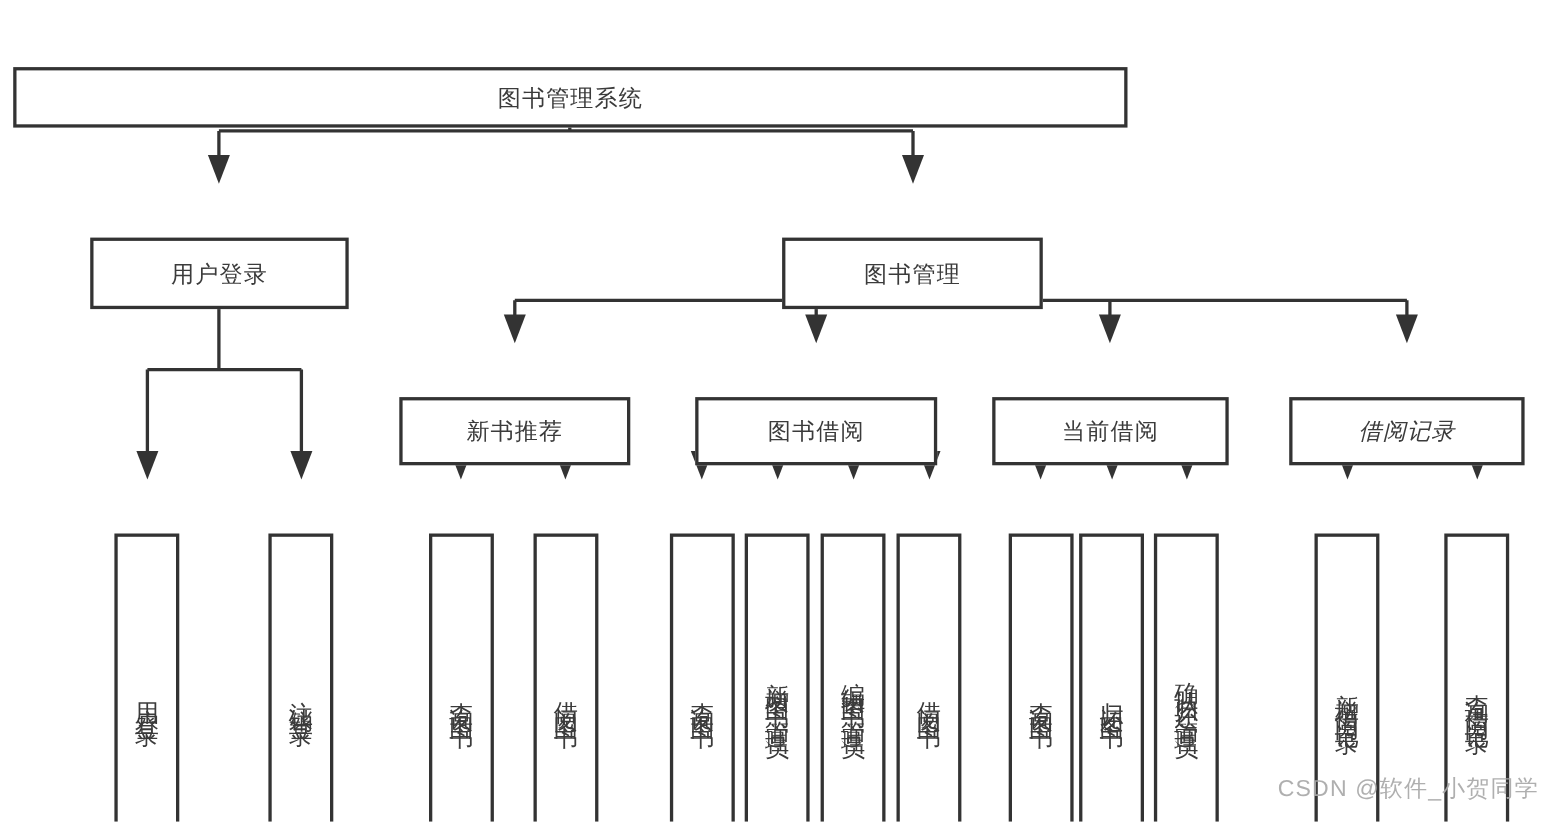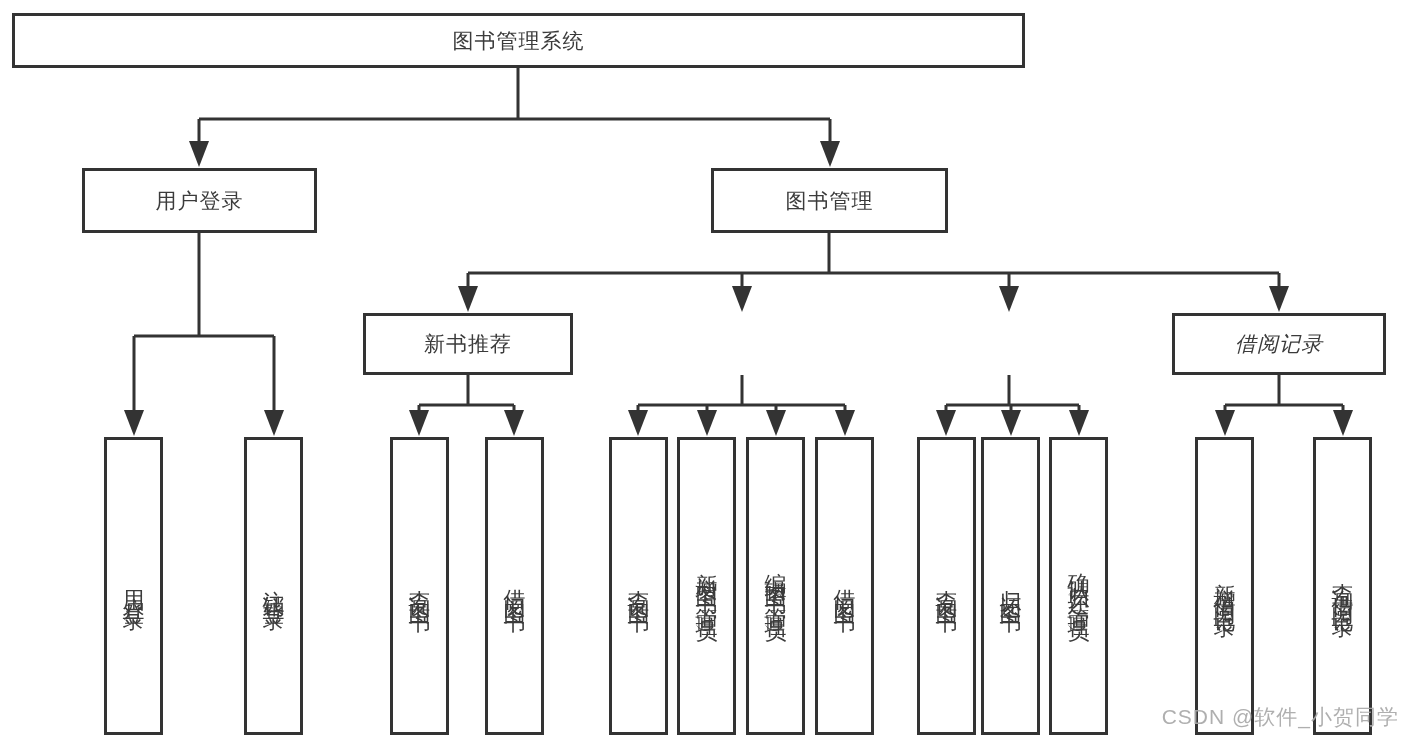--- a/index.html
+++ b/index.html
@@ -17,20 +17,21 @@
   }
   .node {
     position: absolute;
     box-sizing: border-box;
     border: 3px solid #333333;
     background: #ffffff;
     display: flex;
     align-items: center;
     justify-content: center;
     color: #3b3b3b;
+    margin-top: 48px;
   }
   .hlabel {
     font-size: 21px;
     letter-spacing: 1px;
     white-space: nowrap;
   }
   .vnode { width: 59px; height: 298px; }
   .vtext {
     writing-mode: vertical-rl;
     text-orientation: mixed;
@@ -140,20 +141,26 @@
   <div class="node" id="n-login">
     <span class="hlabel">用户登录</span>
   </div>
   <div class="node" id="n-mgmt">
     <span class="hlabel">图书管理</span>
   </div>
 
   <div class="node" id="n-nb">
     <span class="hlabel">新书推荐</span>
   </div>
+  <div class="node" id="n-bb">
+    <span class="hlabel">图书借阅</span>
+  </div>
+  <div class="node" id="n-cb">
+    <span class="hlabel">当前借阅</span>
+  </div>
   <div class="node" id="n-br">
     <span class="hlabel">借阅记录</span>
   </div>
 
   <div class="node vnode row4" id="l-ul1">
     <span class="vtext">用户登录</span>
   </div>
   <div class="node vnode row4" id="l-ul2">
     <span class="vtext">注销登录</span>
   </div>

